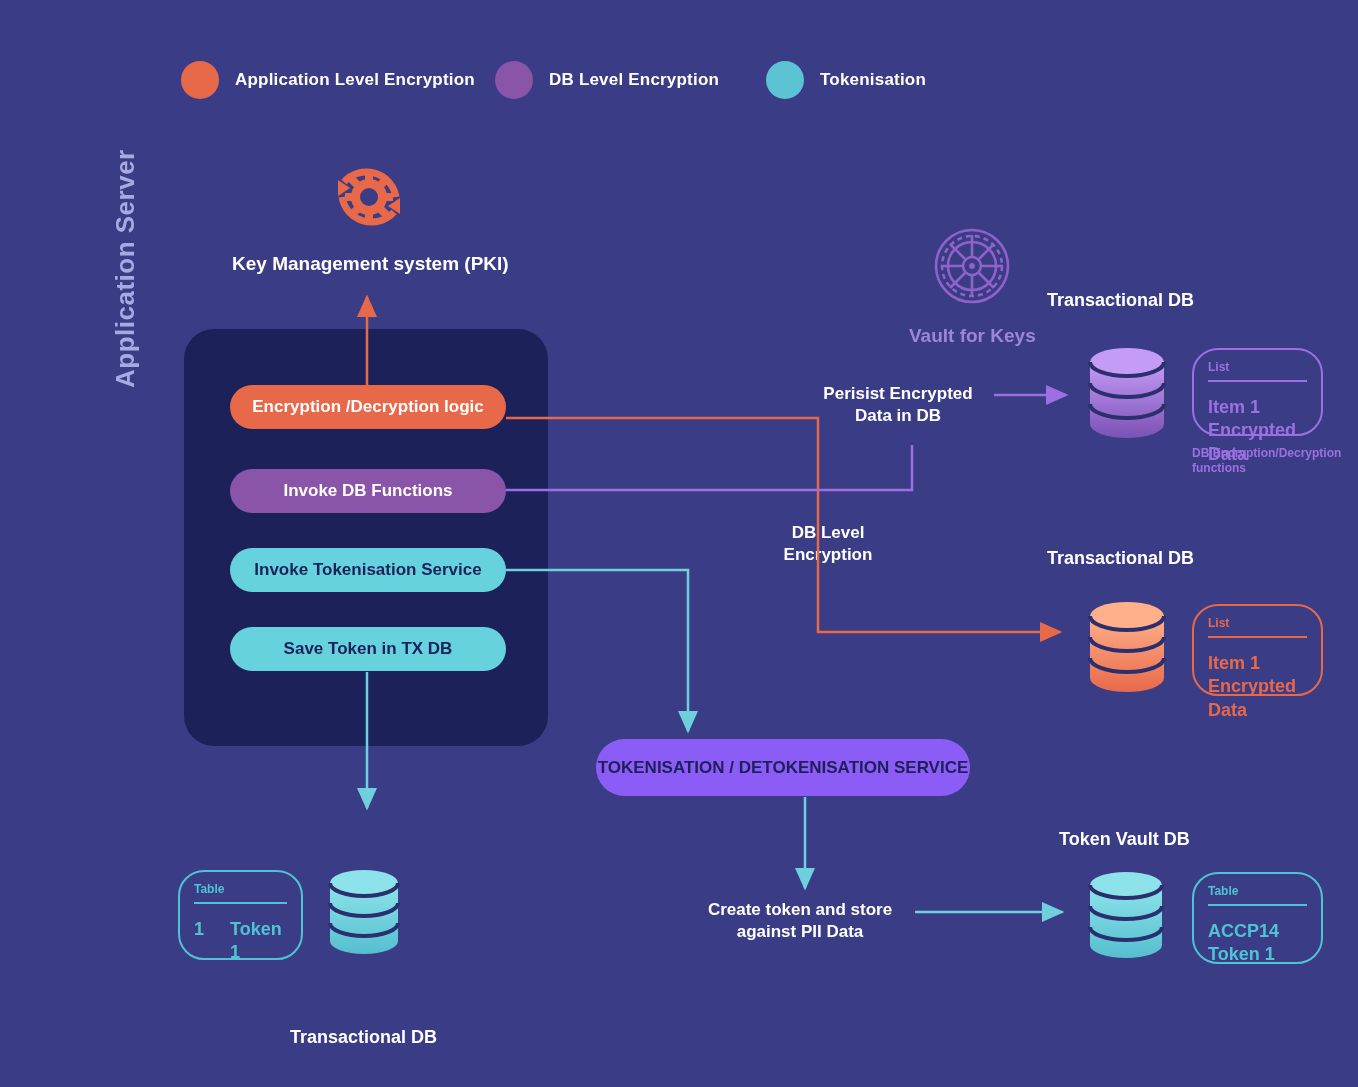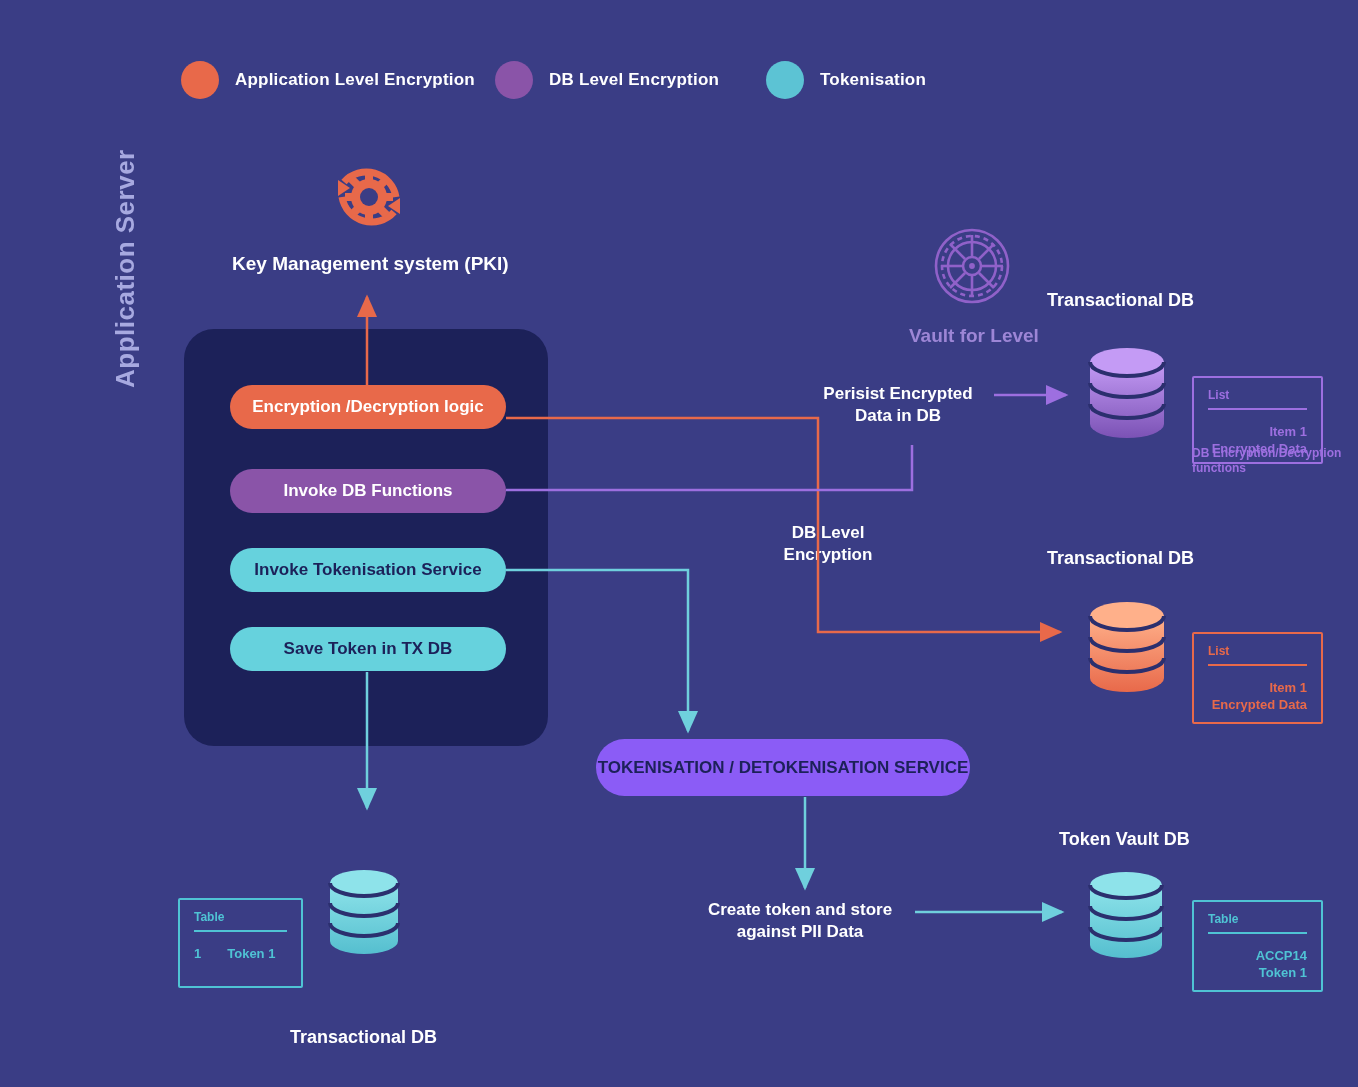--- a/index.html
+++ b/index.html
@@ -37,24 +37,24 @@
   .pill.orange{background:#e8694a;color:#ffffff;}
   .pill.purple{background:#8a54a8;color:#ffffff;}
   .pill.cyan{background:#66d2dd;color:#1c2159;}
 
   
   .node-title{position:absolute;color:#ffffff;font-size:18px;font-weight:bold;white-space:nowrap;}
   .flow-label{position:absolute;color:#ffffff;font-size:17px;font-weight:bold;text-align:center;line-height:1.3;}
   .muted-purple{color:#9d86d6;}
 
   
-  .databox{position:absolute;border:2px solid;border-radius:2px;padding:10px 14px;box-sizing:border-box;margin-top:28px;}
+  .databox{position:absolute;border:2px solid;border-radius:26px;padding:10px 14px;box-sizing:border-box;}
   .databox .dbx-head{font-size:12px;font-weight:bold;margin-bottom:6px;}
   .databox .dbx-rule{height:2px;margin:0 0 14px 0;}
-  .databox .dbx-body{font-size:13px;font-weight:bold;line-height:1.3;text-align:right;}
+  .databox .dbx-body{font-size:18px;font-weight:bold;line-height:1.3;}
   .databox .dbx-body span{display:block;}
   .databox.purple{border-color:#9d6fe0;}
   .databox.purple .dbx-head,.databox.purple .dbx-body{color:#9d6fe0;}
   .databox.purple .dbx-rule{background:#9d6fe0;}
   .databox.orange{border-color:#e8694a;}
   .databox.orange .dbx-head,.databox.orange .dbx-body{color:#e8694a;}
   .databox.orange .dbx-rule{background:#e8694a;}
   .databox.cyan{border-color:#4fc3d4;}
   .databox.cyan .dbx-head,.databox.cyan .dbx-body{color:#4fc3d4;}
   .databox.cyan .dbx-rule{background:#4fc3d4;}
@@ -125,21 +125,21 @@
         <line x1="39" y1="48" x2="39" y2="70"></line>
         <line x1="8" y1="39" x2="30" y2="39"></line>
         <line x1="48" y1="39" x2="70" y2="39"></line>
         <line x1="17" y1="17" x2="32" y2="32"></line>
         <line x1="46" y1="46" x2="61" y2="61"></line>
         <line x1="17" y1="61" x2="32" y2="46"></line>
         <line x1="46" y1="32" x2="61" y2="17"></line>
       </g>
     </svg>
   </div>
-  <div class="node-title muted-purple" style="left:909px;top:325px;font-size:19px;">Vault for Level</div>
+  <div class="node-title muted-purple" style="left:909px;top:325px;font-size:19px;">Vault for Keys</div>
 
   <div class="app-panel"></div>
   <div class="app-server-label">Application Server</div>
 
   <div class="pill orange" style="top:385px;">Encryption /Decryption logic</div>
   <div class="pill cyan" style="top:548px;">Invoke Tokenisation Service</div>
   <div class="pill purple" style="top:469px;">Invoke DB Functions</div>
   <div class="pill cyan" style="top:627px;">Save Token in TX DB</div>
 
   <div class="flow-label" style="left:800px;top:383px;width:196px;white-space:pre-line;">Perisist Encrypted

